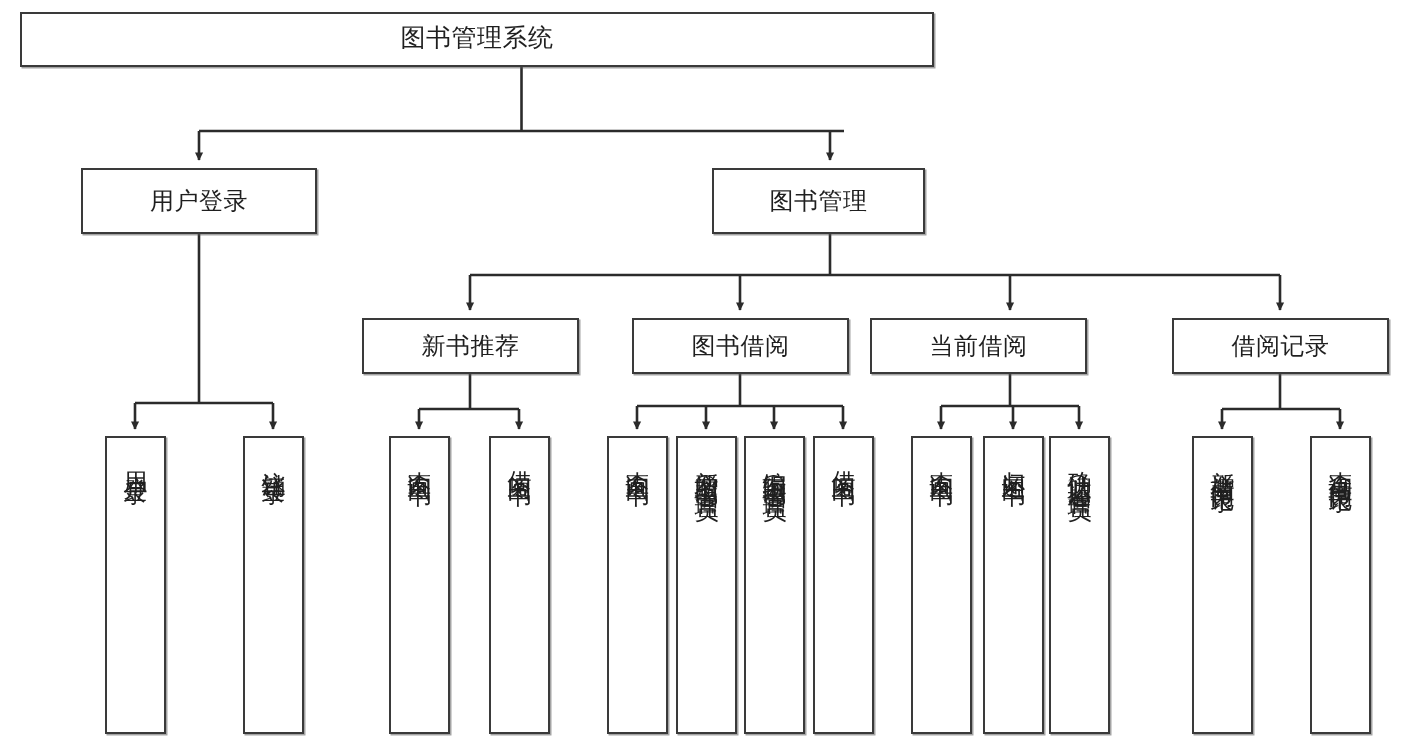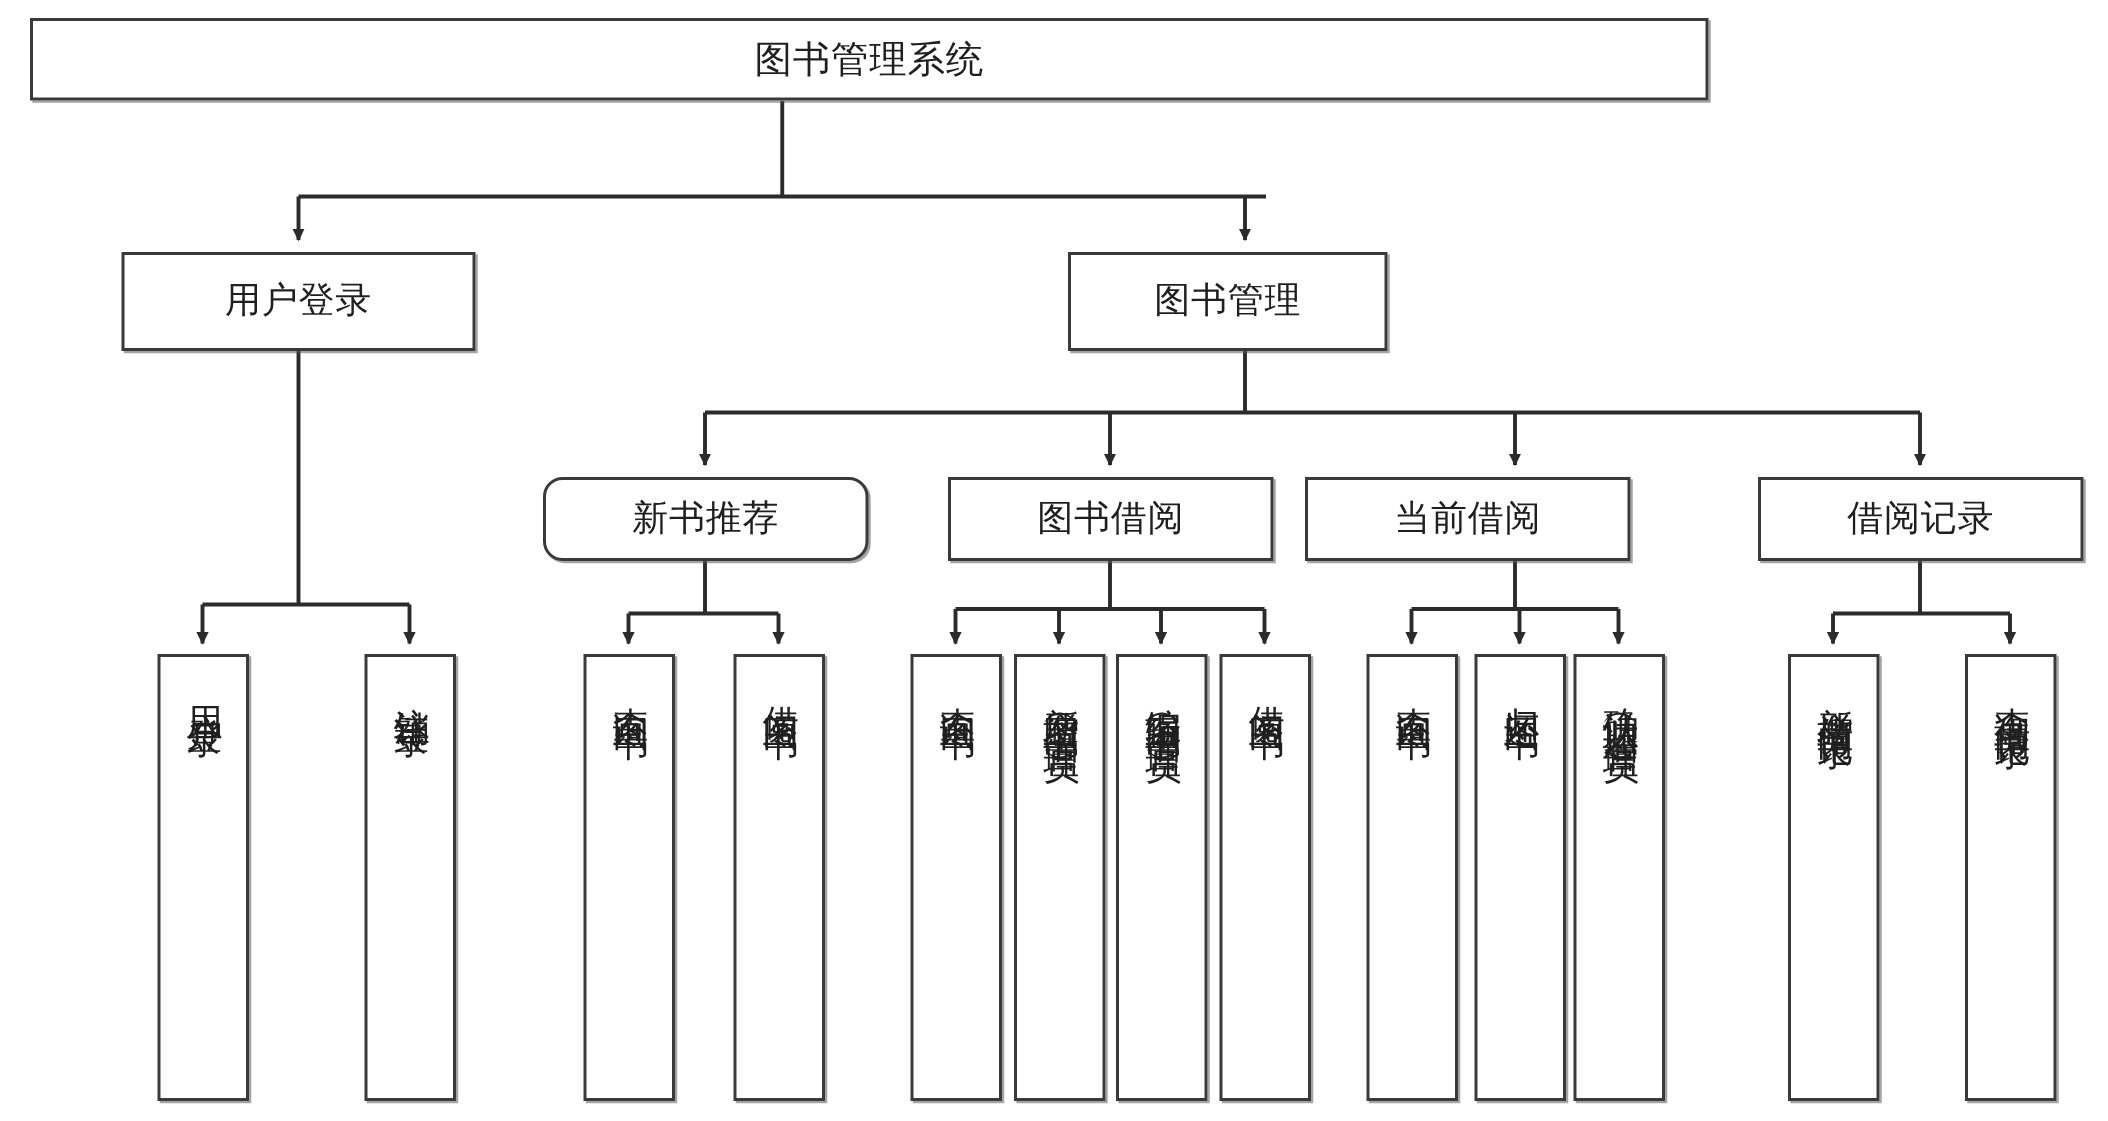--- a/index.html
+++ b/index.html
@@ -128,32 +128,32 @@
       <path d="M1013,406 L1013,429" marker-end="url(#arrowhead)"></path>
       <path d="M1079,406 L1079,429" marker-end="url(#arrowhead)"></path>
 
       <path d="M1280,374 L1280,409"></path>
       <path d="M1222,409 L1340,409"></path>
       <path d="M1222,409 L1222,429" marker-end="url(#arrowhead)"></path>
       <path d="M1340,409 L1340,429" marker-end="url(#arrowhead)"></path>
     </g>
   </svg>
 
-  <div class="node level-root" style="left: 20px; top: 12px; width: 1119px; height: 55px;">
+  <div class="node level-root" style="left: 20px; top: 12px; width: 914px; height: 55px; font-family: Liberation Mono, monospace;">
     <span class="node-label">图书管理系统</span>
   </div>
 
   <div class="node level-1" style="left: 81px; top: 168px; width: 236px; height: 66px;">
     <span class="node-label">用户登录</span>
   </div>
   <div class="node level-1" style="left: 712px; top: 168px; width: 213px; height: 66px;">
     <span class="node-label">图书管理</span>
   </div>
 
-  <div class="node level-2" style="left: 362px; top: 318px; width: 217px; height: 56px; border-radius: 13px;">
+  <div class="node level-2" style="left: 362px; top: 318px; width: 217px; height: 56px;">
     <span class="node-label">新书推荐</span>
   </div>
   <div class="node level-2" style="left: 632px; top: 318px; width: 217px; height: 56px;">
     <span class="node-label">图书借阅</span>
   </div>
   <div class="node level-2" style="left: 870px; top: 318px; width: 217px; height: 56px;">
     <span class="node-label">当前借阅</span>
   </div>
   <div class="node level-2" style="left: 1172px; top: 318px; width: 217px; height: 56px;">
     <span class="node-label">借阅记录</span>

